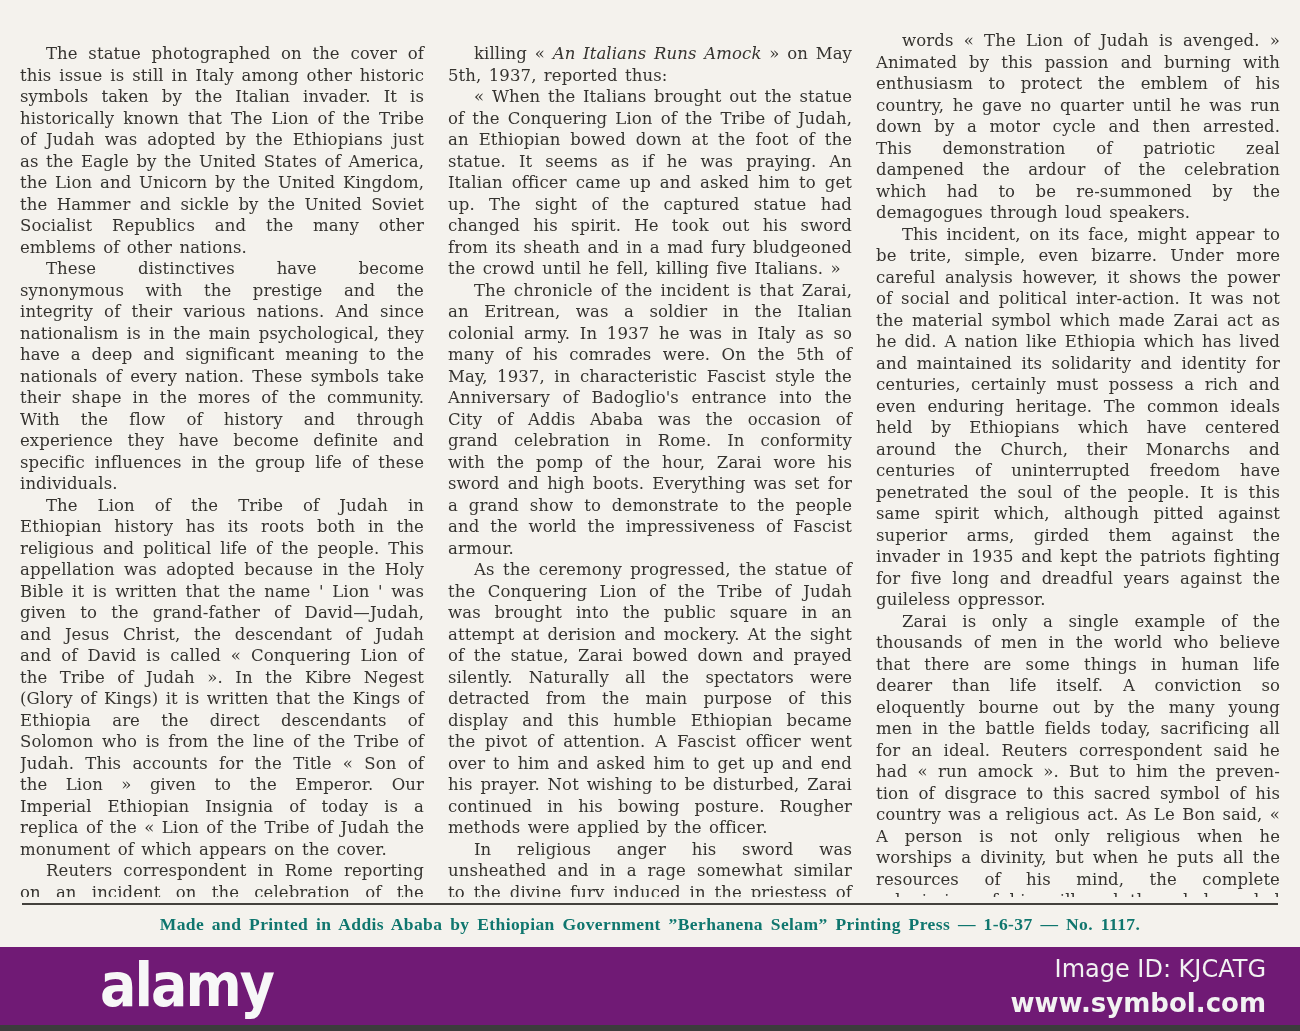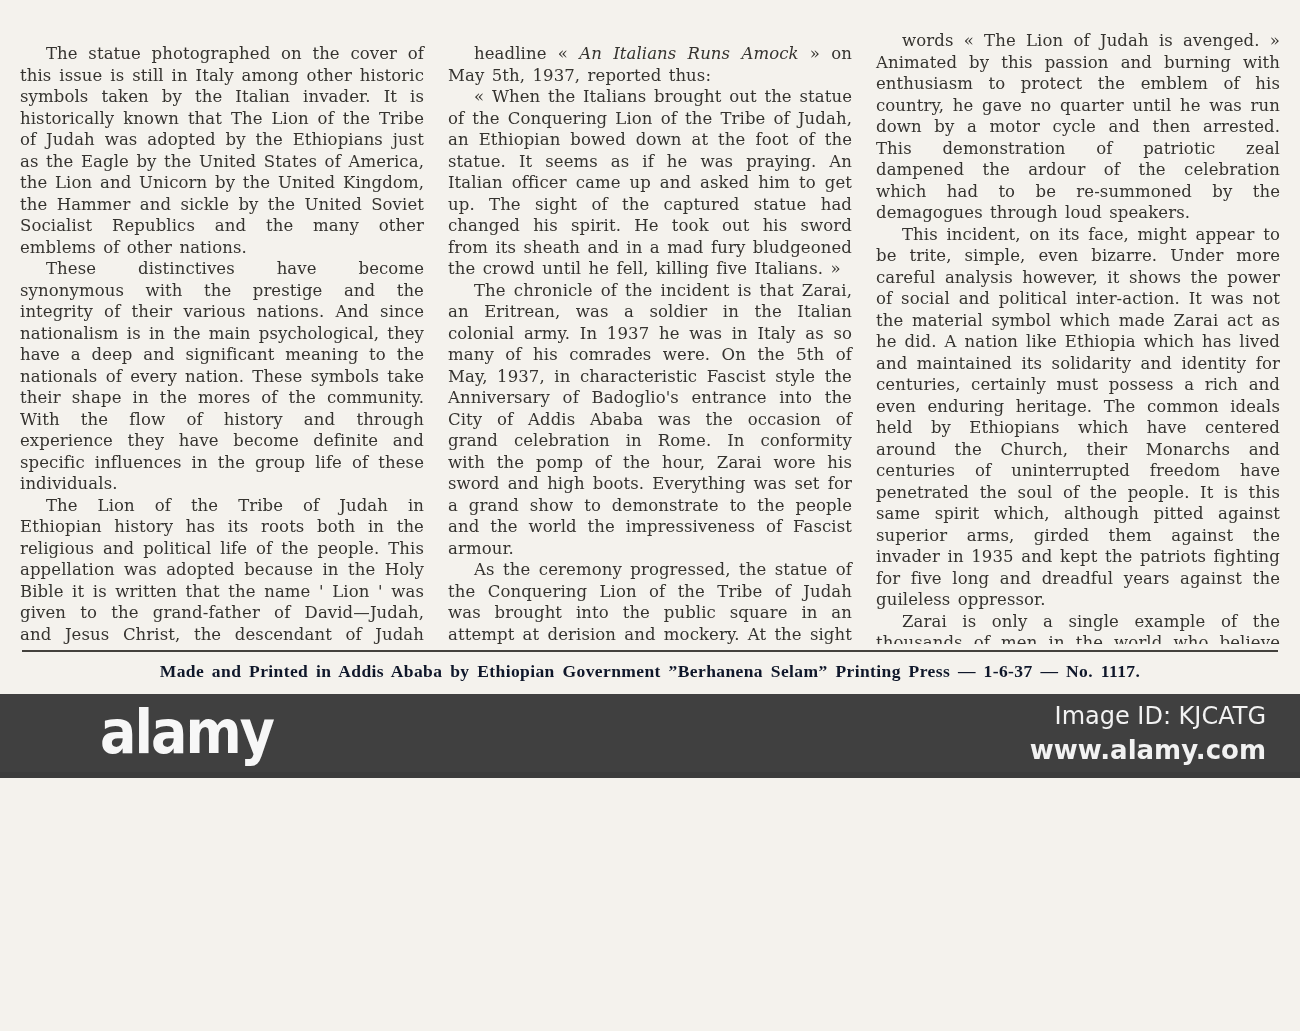--- a/index.html
+++ b/index.html
@@ -6,21 +6,21 @@
     margin: 0;
     padding: 0;
     width: 1300px;
     height: 1031px;
     background: #f4f2ed;
     overflow: hidden;
   }
   .paper {
     box-sizing: border-box;
     width: 1300px;
-    height: 694px;
+    height: 947px;
     background: #f4f2ed;
     display: flex;
     flex-direction: column;
     padding: 30px 20px 0 20px;
   }
   .columns {
     display: flex;
     gap: 24px;
     flex: 1;
     overflow: hidden;
@@ -45,30 +45,30 @@
   .footer-rule {
     height: 2px;
     background: #43413d;
     margin: 6px 2px 0 2px;
   }
   .imprint {
     text-align: center;
     font-family: "Liberation Serif", serif;
     font-weight: bold;
     font-size: 17.5px;
-    color: #0f172a;
+    color: #0f766e;
     letter-spacing: 0.4px;
     word-spacing: 3px;
     padding: 9px 0 12px 0;
   }
   .wm-bar {
     box-sizing: border-box;
     width: 1300px;
     height: 78px;
-    background: #404040;
+    background: #701a75;
     display: flex;
     align-items: center;
     justify-content: space-between;
     padding: 0 34px 0 100px;
   }
   .wm-logo {
     font-family: "DejaVu Sans", sans-serif;
     font-weight: bold;
     font-size: 54px;
     color: #f7f7f7;
@@ -95,36 +95,36 @@
 
 <div class="paper">
   <div class="columns">
     <div class="column lower">
         <p>The statue photographed on the cover of this issue is still in Italy among other historic symbols taken by the Italian invader. It is historically known that The Lion of the Tribe of Judah was adopted by the Ethiopians just as the Eagle by the United States of America, the Lion and Unicorn by the United Kingdom, the Hammer and sickle by the United Soviet Socialist Republics and the many other emblems of other nations.</p>
         <p>These distinctives have become synonymous with the prestige and the integrity of their various nations. And since nationalism is in the main psychological, they have a deep and significant meaning to the nationals of every nation. These symbols take their shape in the mores of the community. With the flow of history and through experience they have become definite and specific influences in the group life of these individuals.</p>
         <p>The Lion of the Tribe of Judah in Ethiopian history has its roots both in the religious and political life of the people. This appellation was adopted because in the Holy Bible it is written that the name ' Lion ' was given to the grand-father of David—Judah, and Jesus Christ, the descendant of Judah and of David is called « Conquering Lion of the Tribe of Judah ». In the Kibre Negest (Glory of Kings) it is written that the Kings of Ethiopia are the direct descendants of Solomon who is from the line of the Tribe of Judah. This accounts for the Title « Son of the Lion » given to the Emperor. Our Imperial Ethiopian Insignia of today is a replica of the « Lion of the Tribe of Judah the monument of which appears on the cover.</p>
         <p>Reuters correspondent in Rome reporting on an incident on the celebration of the Anniversary of the Fascist entrance into Ethiopia, under the</p>
       </div>
     <div class="column lower">
-        <p><span>headline « </span><span class="italic">An Italians Runs Amock</span><span> » on May 5th, 1937, reported thus:</span></p>
+        <p><span>killing « </span><span class="italic">An Italians Runs Amock</span><span> » on May 5th, 1937, reported thus:</span></p>
         <p>« When the Italians brought out the statue of the Conquering Lion of the Tribe of Judah, an Ethiopian bowed down at the foot of the statue. It seems as if he was praying. An Italian officer came up and asked him to get up. The sight of the captured statue had changed his spirit. He took out his sword from its sheath and in a mad fury bludgeoned the crowd until he fell, killing five Italians. »</p>
         <p>The chronicle of the incident is that Zarai, an Eritrean, was a soldier in the Italian colonial army. In 1937 he was in Italy as so many of his comrades were. On the 5th of May, 1937, in characteristic Fascist style the Anniversary of Badoglio's entrance into the City of Addis Ababa was the occasion of grand celebration in Rome. In conformity with the pomp of the hour, Zarai wore his sword and high boots. Everything was set for a grand show to demonstrate to the people and the world the impressiveness of Fascist armour.</p>
         <p>As the ceremony progressed, the statue of the Conquering Lion of the Tribe of Judah was brought into the public square in an attempt at derision and mockery. At the sight of the statue, Zarai bowed down and prayed silently. Naturally all the spectators were detracted from the main purpose of this display and this humble Ethiopian became the pivot of attention. A Fascist officer went over to him and asked him to get up and end his prayer. Not wishing to be disturbed, Zarai continued in his bowing posture. Rougher methods were applied by the officer.</p>
         <p>In religious anger his sword was unsheathed and in a rage somewhat similar to the divine fury induced in the priestess of Apollo, he fell on the would-be mockers of his country's national symbol and killed five of them, uttering these</p>
       </div>
     <div class="column">
         <p>words « The Lion of Judah is avenged. » Animated by this passion and burning with enthusiasm to protect the emblem of his country, he gave no quarter until he was run down by a motor cycle and then arrested. This demonstration of patriotic zeal dampened the ardour of the celebration which had to be re-summoned by the demagogues through loud speakers.</p>
         <p>This incident, on its face, might appear to be trite, simple, even bizarre. Under more careful analysis however, it shows the power of social and political inter-action. It was not the material symbol which made Zarai act as he did. A nation like Ethiopia which has lived and maintained its solidarity and identity for centuries, certainly must possess a rich and even enduring heritage. The common ideals held by Ethiopians which have centered around the Church, their Monarchs and centuries of uninterrupted freedom have penetrated the soul of the people. It is this same spirit which, although pitted against superior arms, girded them against the invader in 1935 and kept the patriots fighting for five long and dreadful years against the guileless oppressor.</p>
         <p>Zarai is only a single example of the thousands of men in the world who believe that there are some things in human life dearer than life itself. A conviction so eloquently bourne out by the many young men in the battle fields today, sacrificing all for an ideal. Reuters correspondent said he had « run amock ». But to him the preven-tion of disgrace to this sacred symbol of his country was a religious act. As Le Bon said, « A person is not only religious when he worships a divinity, but when he puts all the resources of his mind, the complete submission of his will and the whole-souled ardour of fanaticism at the service of a cause ... which becomes the goal and guide of his thoughts and actions. »</p>
       </div>
   </div>
   <div class="footer-rule"></div>
   <div class="imprint">Made and Printed in Addis Ababa by Ethiopian Government ”Berhanena Selam” Printing Press — 1-6-37 — No. 1117.</div>
 </div>
 
 <div class="wm-bar">
   <div class="wm-logo">alamy</div>
   <div class="wm-right">
     <div class="wm-id">Image ID: KJCATG</div>
-    <div class="wm-url">www.alamy.com</div>
+    <div class="wm-url">www.symbol.com</div>
   </div>
 </div>
 <div class="wm-edge"></div>
 
 </body></html>

